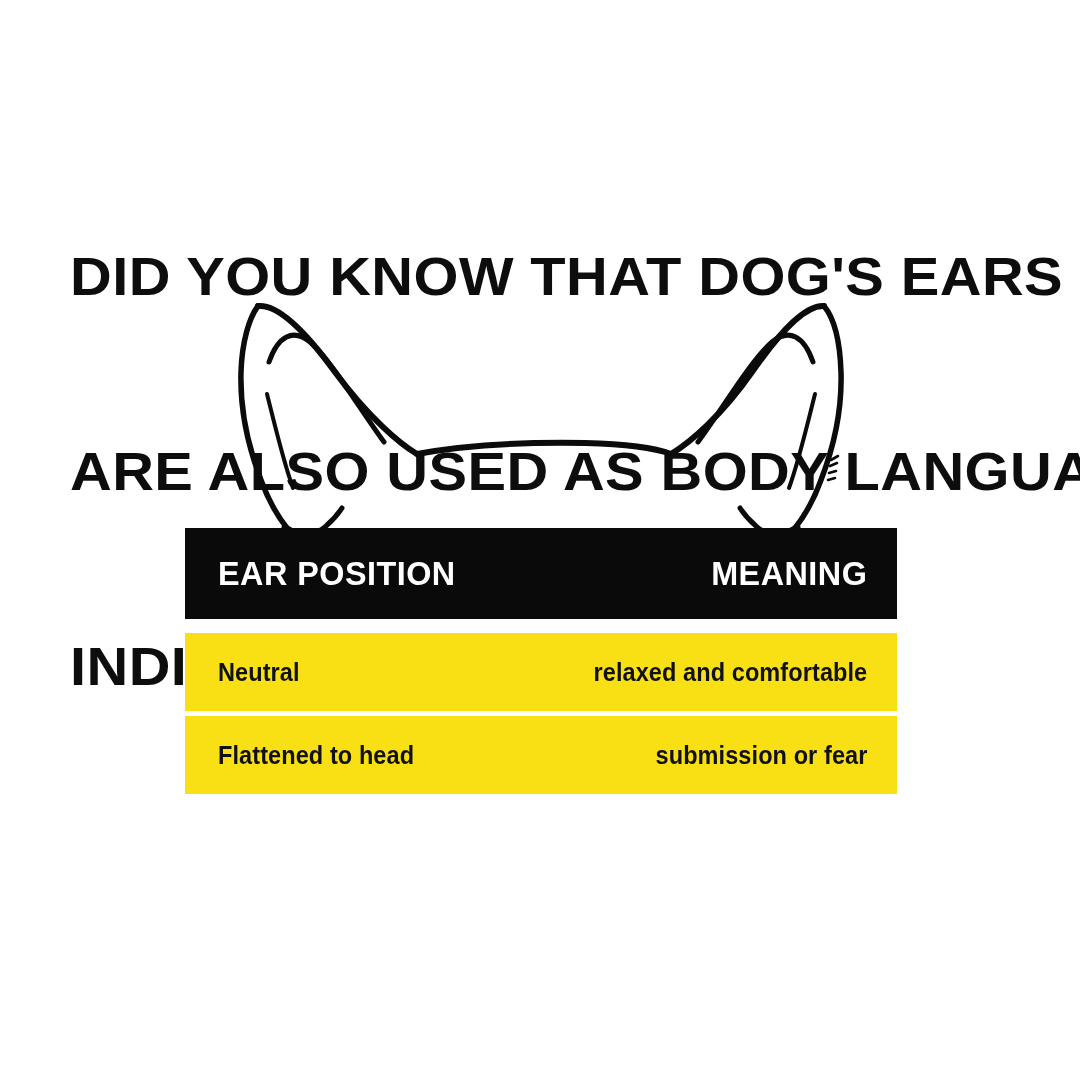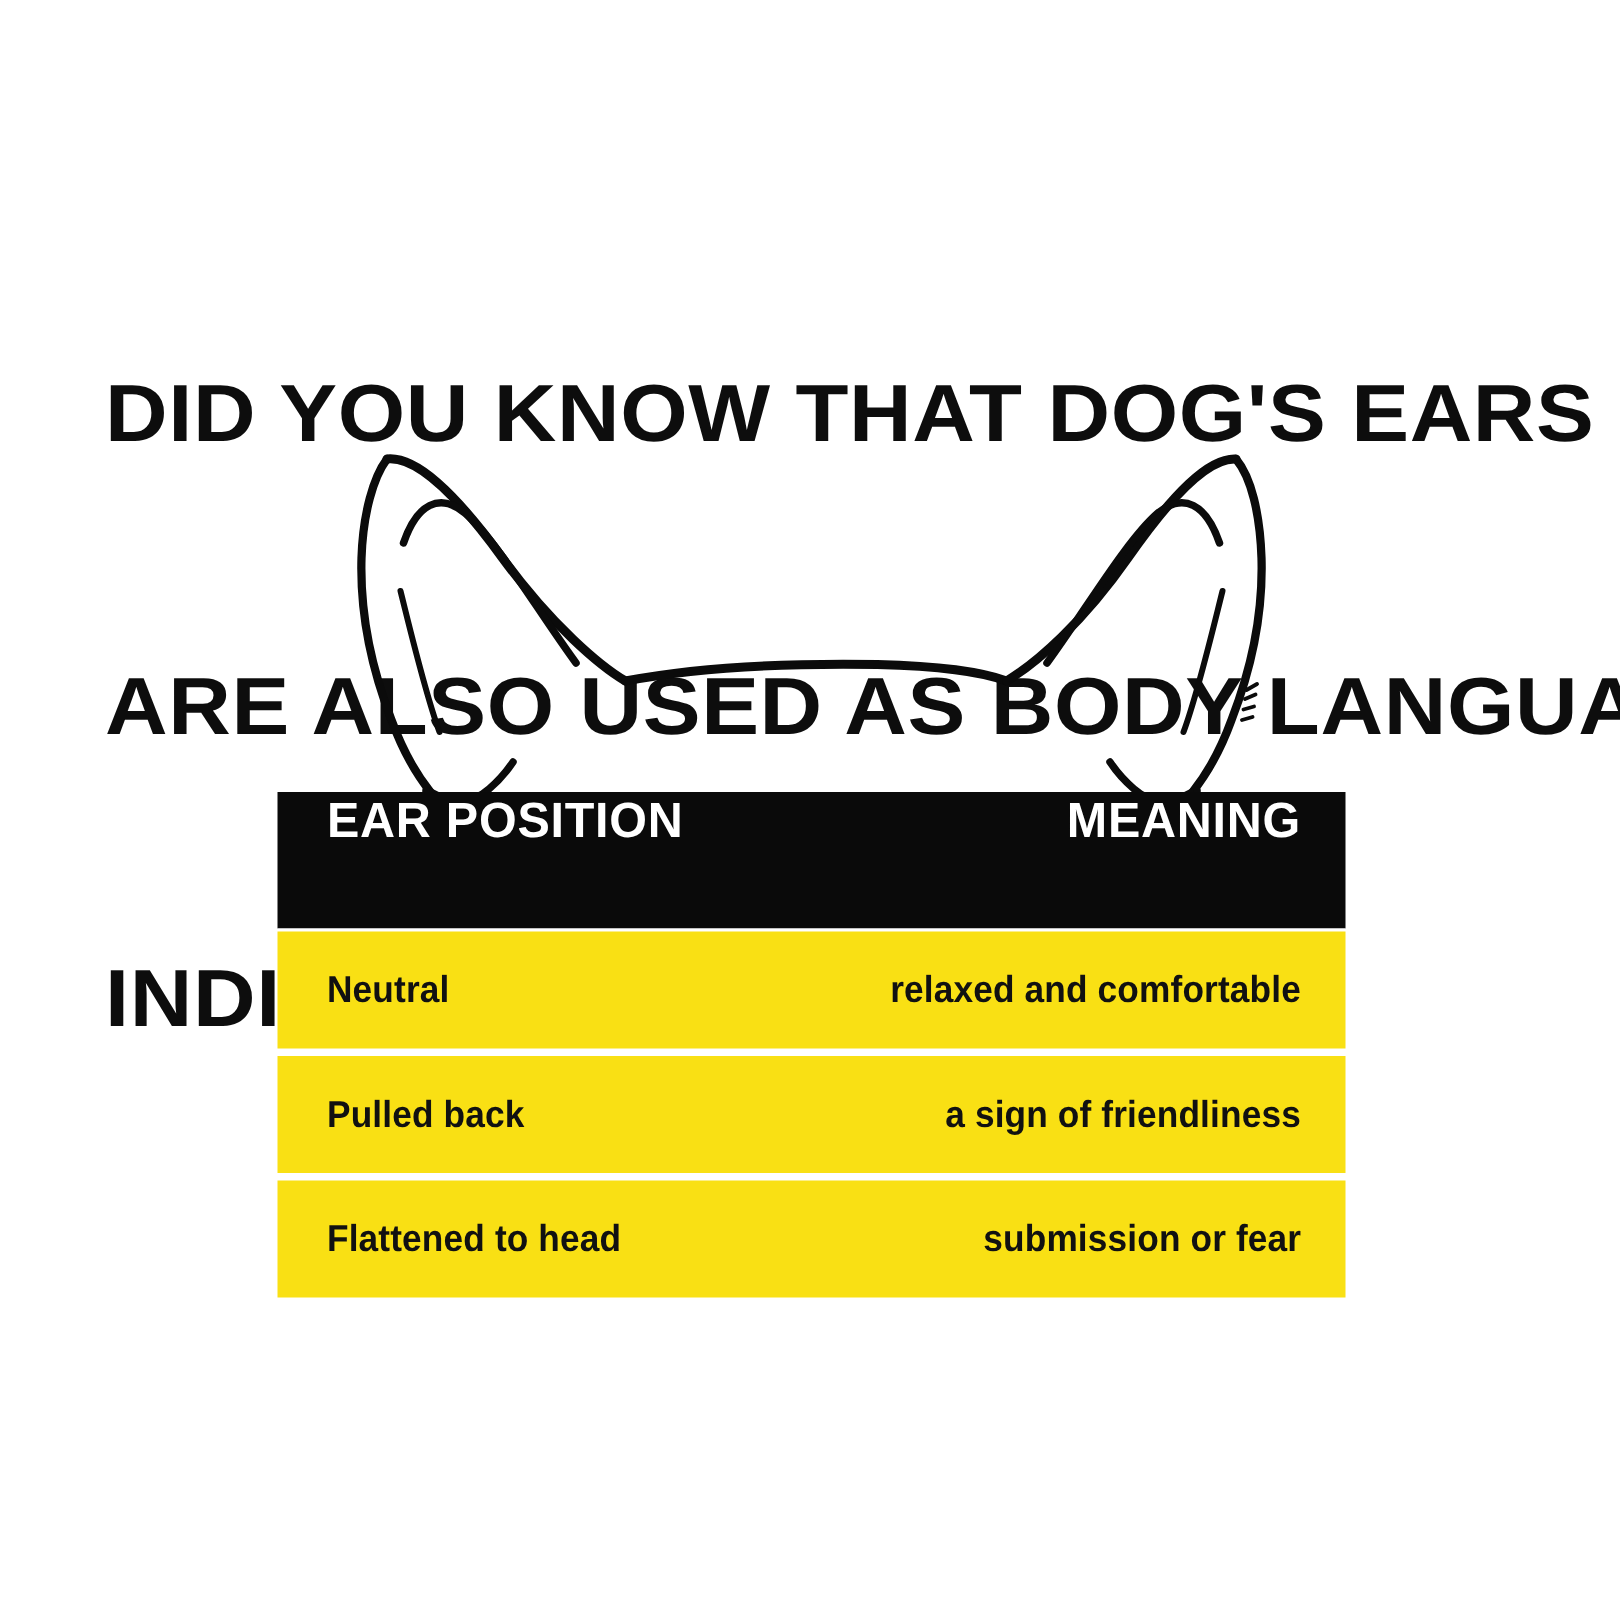--- a/index.html
+++ b/index.html
@@ -56,20 +56,21 @@
     position: absolute;
     left: 185px;
     top: 512px;
     width: 712px;
   }
 
   .table-header {
     background: #0a0a0a;
     height: 91px;
     display: flex;
+    align-items: center;
     padding: 0 30px 0 33px;
     box-sizing: border-box;
   }
   .th {
     color: #ffffff;
     font-weight: bold;
     font-size: 33px;
     letter-spacing: 0.5px;
     text-transform: uppercase;
     transform: scaleX(0.98);
@@ -78,21 +79,21 @@
   .th-position { flex: 0 0 auto; }
   .th-meaning {
     margin-left: auto;
     transform-origin: right center;
   }
 
   .table-body {
     display: flex;
     flex-direction: column;
     gap: 5px;
-    padding-top: 2px;
+    padding-top: 14px;
     background: #ffffff;
   }
 
   .row {
     background: #F9E014;
     height: 78px;
     display: flex;
     align-items: center;
     padding: 0 30px 0 33px;
     box-sizing: border-box;
@@ -170,24 +171,20 @@
 
     <div class="table-body">
 
       <div class="row">
         <span class="cell cell-position">Neutral</span>
         <span class="cell cell-meaning">relaxed and comfortable</span>
       </div>
 
 
 
-      <div class="row">
-        <span class="cell cell-position">Pulled back</span>
-        <span class="cell cell-meaning">a sign of friendliness</span>
-      </div>
 
       <div class="row">
         <span class="cell cell-position">Flattened to head</span>
         <span class="cell cell-meaning">submission or fear</span>
       </div>
 
     </div>
   </div>
 
 </div>

